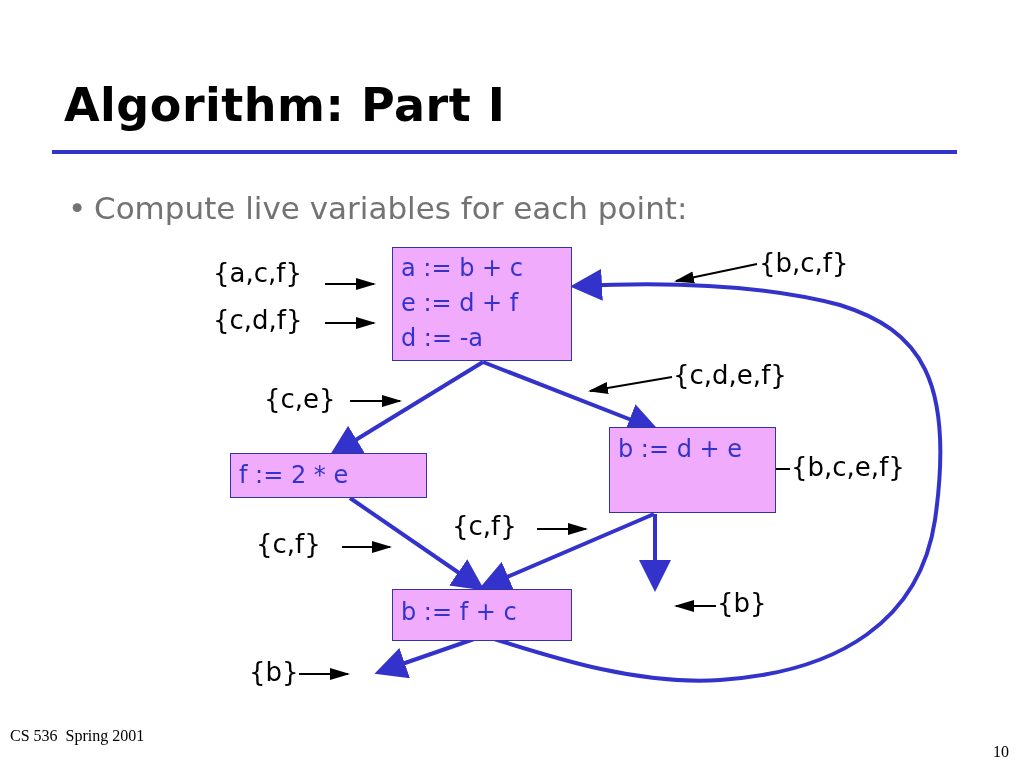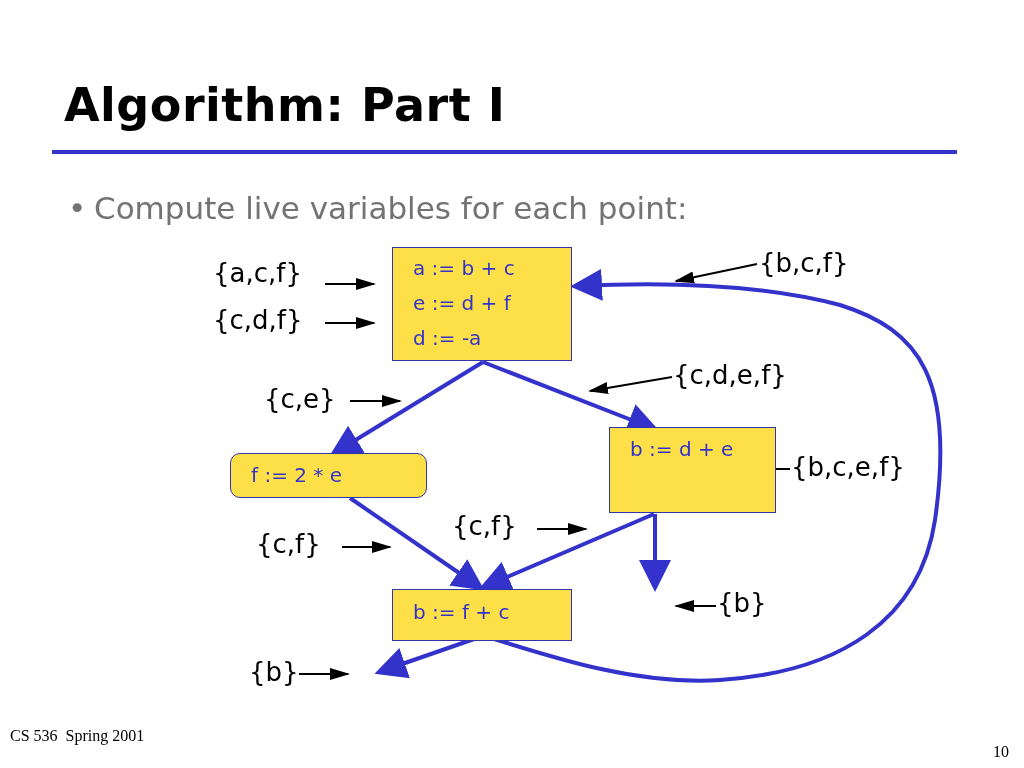--- a/index.html
+++ b/index.html
@@ -4,22 +4,22 @@
 <style>
   html, body { margin: 0; padding: 0; }
   body { width: 1024px; height: 768px; background: #ffffff; position: relative; overflow: hidden;
          font-family: "DejaVu Sans", sans-serif; }
   .title { position: absolute; left: 64px; top: 78px; font-size: 46px; font-weight: bold; color: #000;
            font-family: "DejaVu Sans", sans-serif; letter-spacing: 0.5px; }
   .rule { position: absolute; left: 52px; top: 150px; width: 905px; height: 4px; background: #3333cc; }
   .bullet { position: absolute; left: 68px; top: 190px; font-size: 31px; color: #737373; }
   .bullet .dot { display: inline-block; width: 26px; }
   svg.diagram { position: absolute; left: 0; top: 0; width: 1024px; height: 768px; }
-  .box { position: absolute; border: 1.5px solid #3333aa; background: #fde047; color: #3333cc;
-         font-size: 20px; box-sizing: border-box; padding: 4px 20px; line-height: 34px; }
+  .box { position: absolute; border: 1.5px solid #3333aa; background: #f0abfc; color: #3333cc;
+         font-size: 24px; box-sizing: border-box; padding: 4px 8px; line-height: 34px; }
   .box .line { display: block; white-space: pre; }
   .lbl { position: absolute; font-size: 26px; color: #000; white-space: nowrap; }
   .footer-left { position: absolute; left: 10px; top: 727px; font-size: 16px; color: #000;
                  font-family: "Liberation Serif", serif; white-space: pre; }
   .footer-right { position: absolute; left: 993px; top: 727px; font-size: 16px; color: #000;
                   font-family: "Liberation Serif", serif; margin-top: 16px; }
 </style>
 </head>
 <body>
 
@@ -61,21 +61,21 @@
     <line x1="716" y1="606" x2="676" y2="606" marker-end="url(#blackArrow)"></line>
     <line x1="299" y1="674" x2="348" y2="674" marker-end="url(#blackArrow)"></line>
   </g>
 </svg>
 
 <div class="box" style="left:392px; top:247px; width:180px; height:114px; padding-top:3px; line-height:35px;">
   <span class="line">a := b + c</span>
   <span class="line">e := d + f</span>
   <span class="line">d := -a</span>
 </div>
-<div class="box" style="left:230px; top:453px; width:197px; height:45px; line-height:35px;border-radius:10px;">
+<div class="box" style="left:230px; top:453px; width:197px; height:45px; line-height:35px;">
   <span class="line">f := 2 * e</span>
 </div>
 <div class="box" style="left:572px; top:427px; width:167px; height:86px; line-height:38px; padding-top:2px;margin-left:37px;">
   <span class="line">b := d + e</span>
 </div>
 <div class="box" style="left:392px; top:589px; width:180px; height:52px; line-height:36px;">
   <span class="line">b := f + c</span>
 </div>
 
 <div class="lbl" style="left:759px; top:248px;">{b,c,f}</div>

